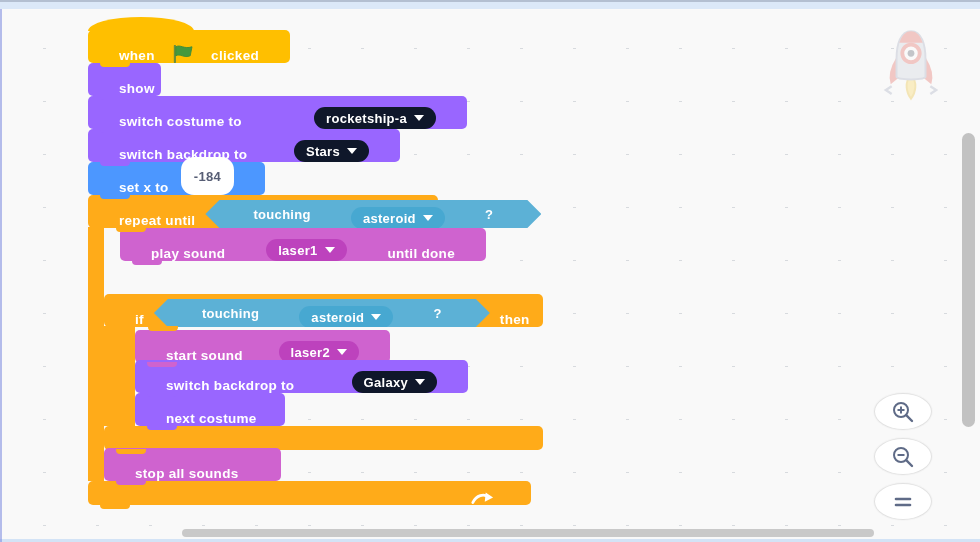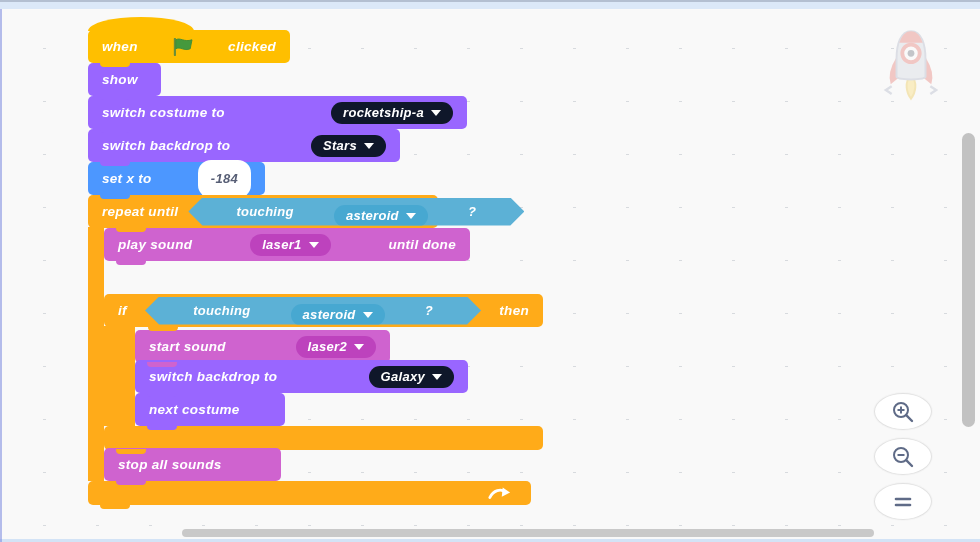--- a/index.html
+++ b/index.html
@@ -15,24 +15,24 @@
     background-size:53px 53px;
     background-position:18px 22px;
   }
   .topband{position:absolute;left:0;top:0;width:980px;height:9px;background:#dbe8f8;border-top:2px solid #b3bfd1;box-sizing:border-box;}
   .bottomband{position:absolute;left:0;top:539px;width:980px;height:3px;background:#d3e3f6;}
   .leftline{position:absolute;left:0;top:9px;width:2px;height:533px;background:rgba(124,138,224,.55);}
 
   
   .stack,.chead,.cfoot{
     position:absolute;box-sizing:border-box;
-    display:flex;align-items:center;gap:10px;
-    height:33px;padding:0 14px;border-radius:5px;
+    display:flex;align-items:flex-end;gap:10px;
+    height:33px;padding:0 31px;border-radius:5px;
     color:#fff;font-weight:700;font-size:13.5px;letter-spacing:.3px;
-    white-space:nowrap;cursor:grab;font-style:italic;
+    white-space:nowrap;cursor:grab;
   }
   .cfoot{height:24px;}
   .spread{justify-content:space-between;}
   .arm{position:absolute;cursor:grab;}
   .bump::after,.bump28::after,.bump44::after{
     content:"";position:absolute;bottom:-4px;width:30px;height:5px;
     background:inherit;border-radius:0 0 4px 4px;z-index:1;
   }
   .bump::after{left:12px;}
   .bump28::after{left:28px;}
@@ -145,21 +145,21 @@
     </span>
   </div>
   <div class="arm control" style="left:88px;top:227px;width:16px;height:254px;background-color:#FFAB19;"></div>
   <div class="cfoot control bump" style="left:88px;top:481px;width:443px;">
     <svg class="looparrow" width="24" height="14" viewBox="0 0 26 14">
       <path d="M3,12 C7,4 15,2 20,6" fill="none" stroke="#fff" stroke-width="3" stroke-linecap="round"></path>
       <polygon points="17,1 25,6.5 16,11" fill="#fff"></polygon>
     </svg>
   </div>
 
-  <div class="stack sound spread bump" style="left:104px;top:228px;width:366px;">
+  <div class="stack sound spread bump" style="left:120px;top:228px;width:366px;">
     <span>play sound</span>
     <span class="dd dd-sound">
       <span>laser1</span>
       <span class="caret"></span>
     </span>
     <span>until done</span>
   </div>
 
 
   <div class="chead control spread bump44" style="left:104px;top:294px;width:439px;">

